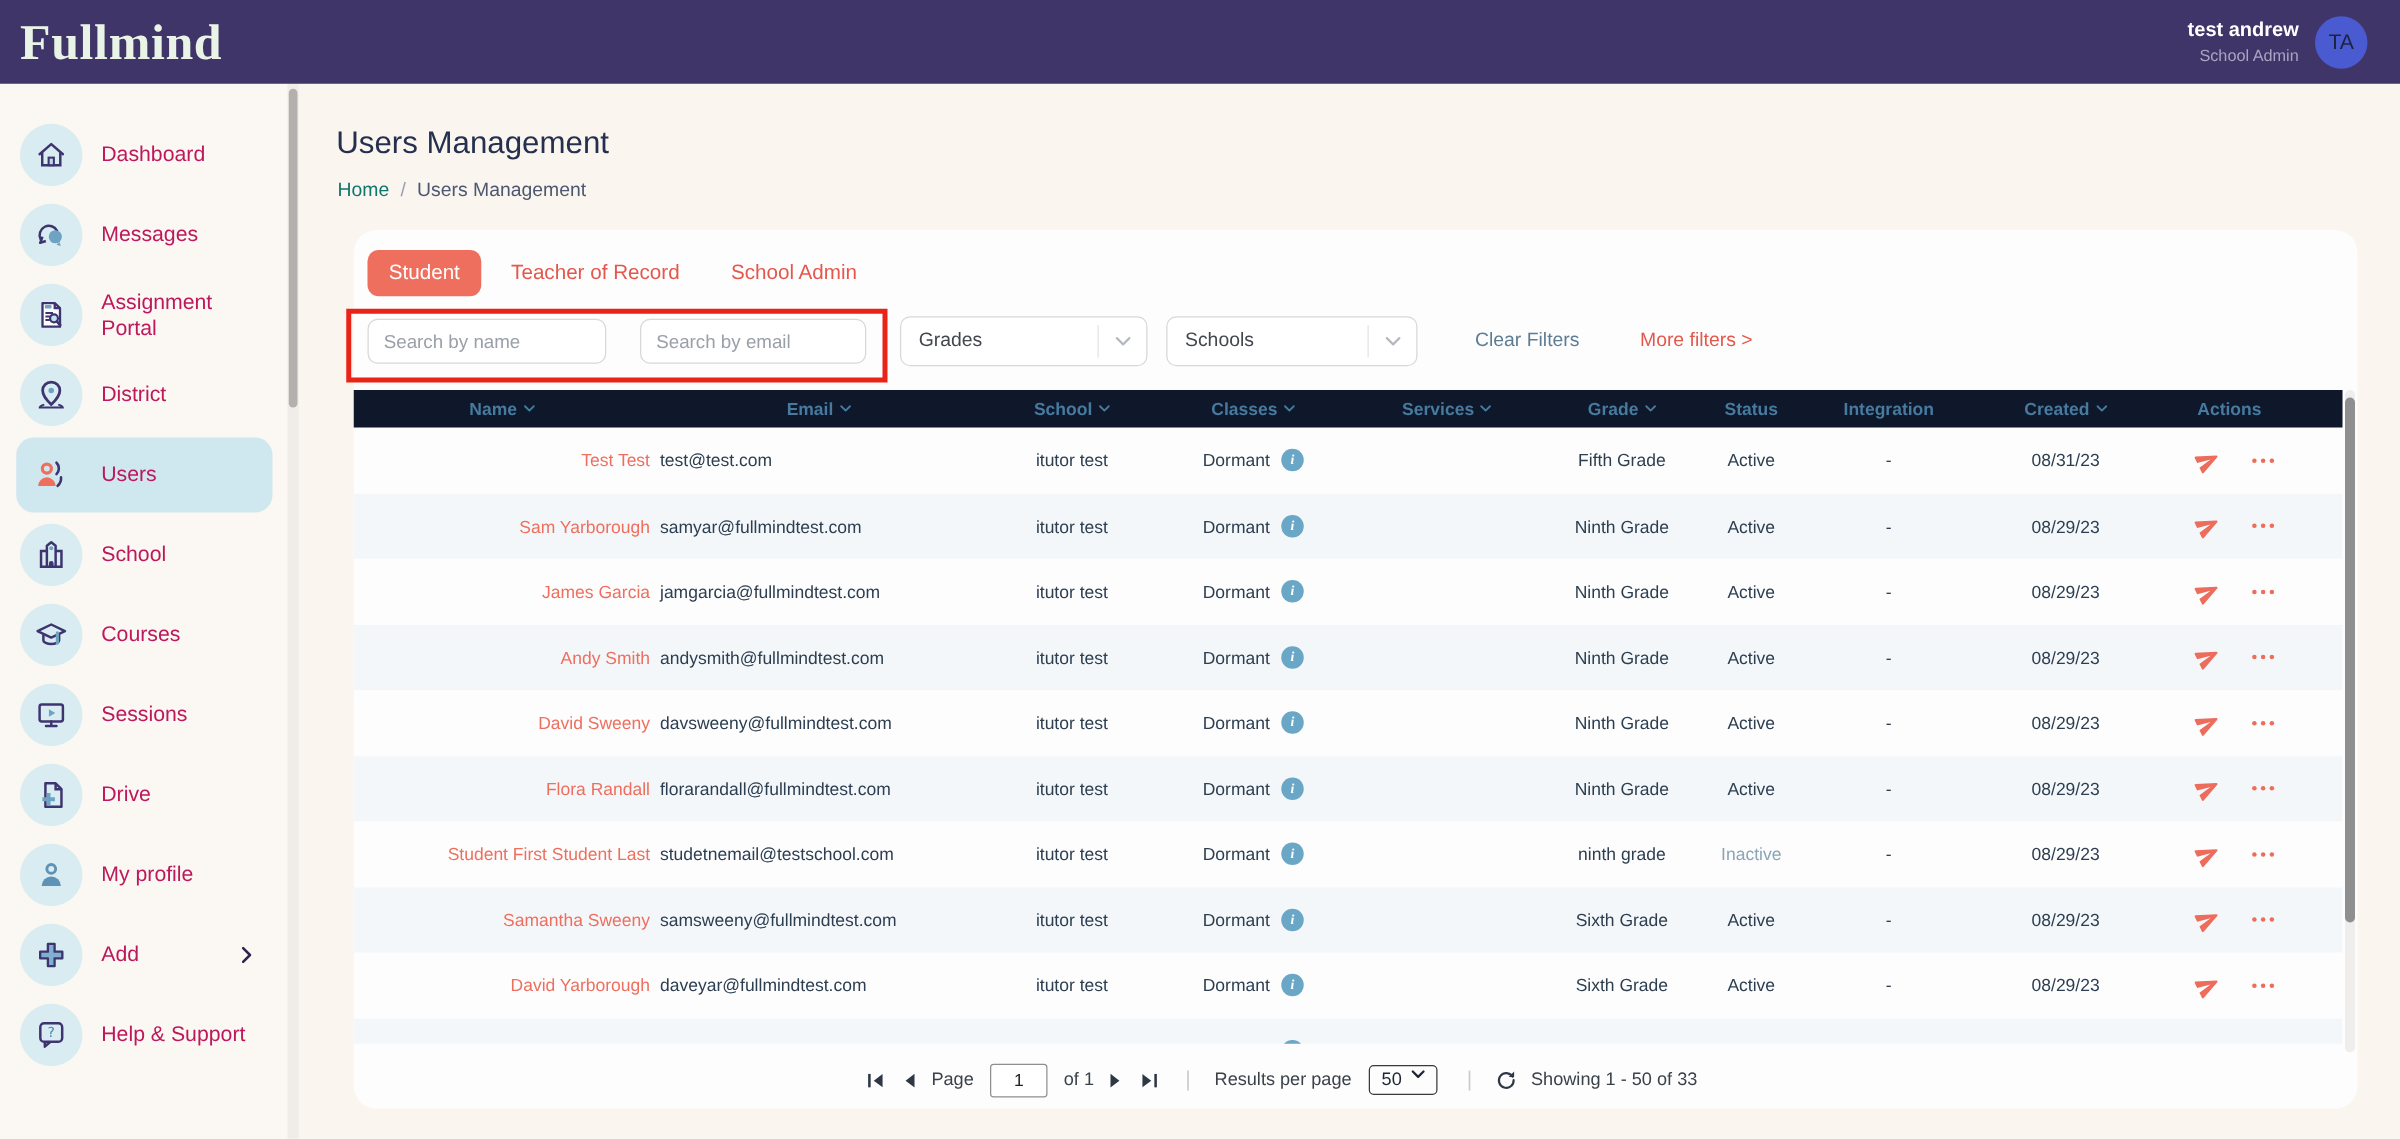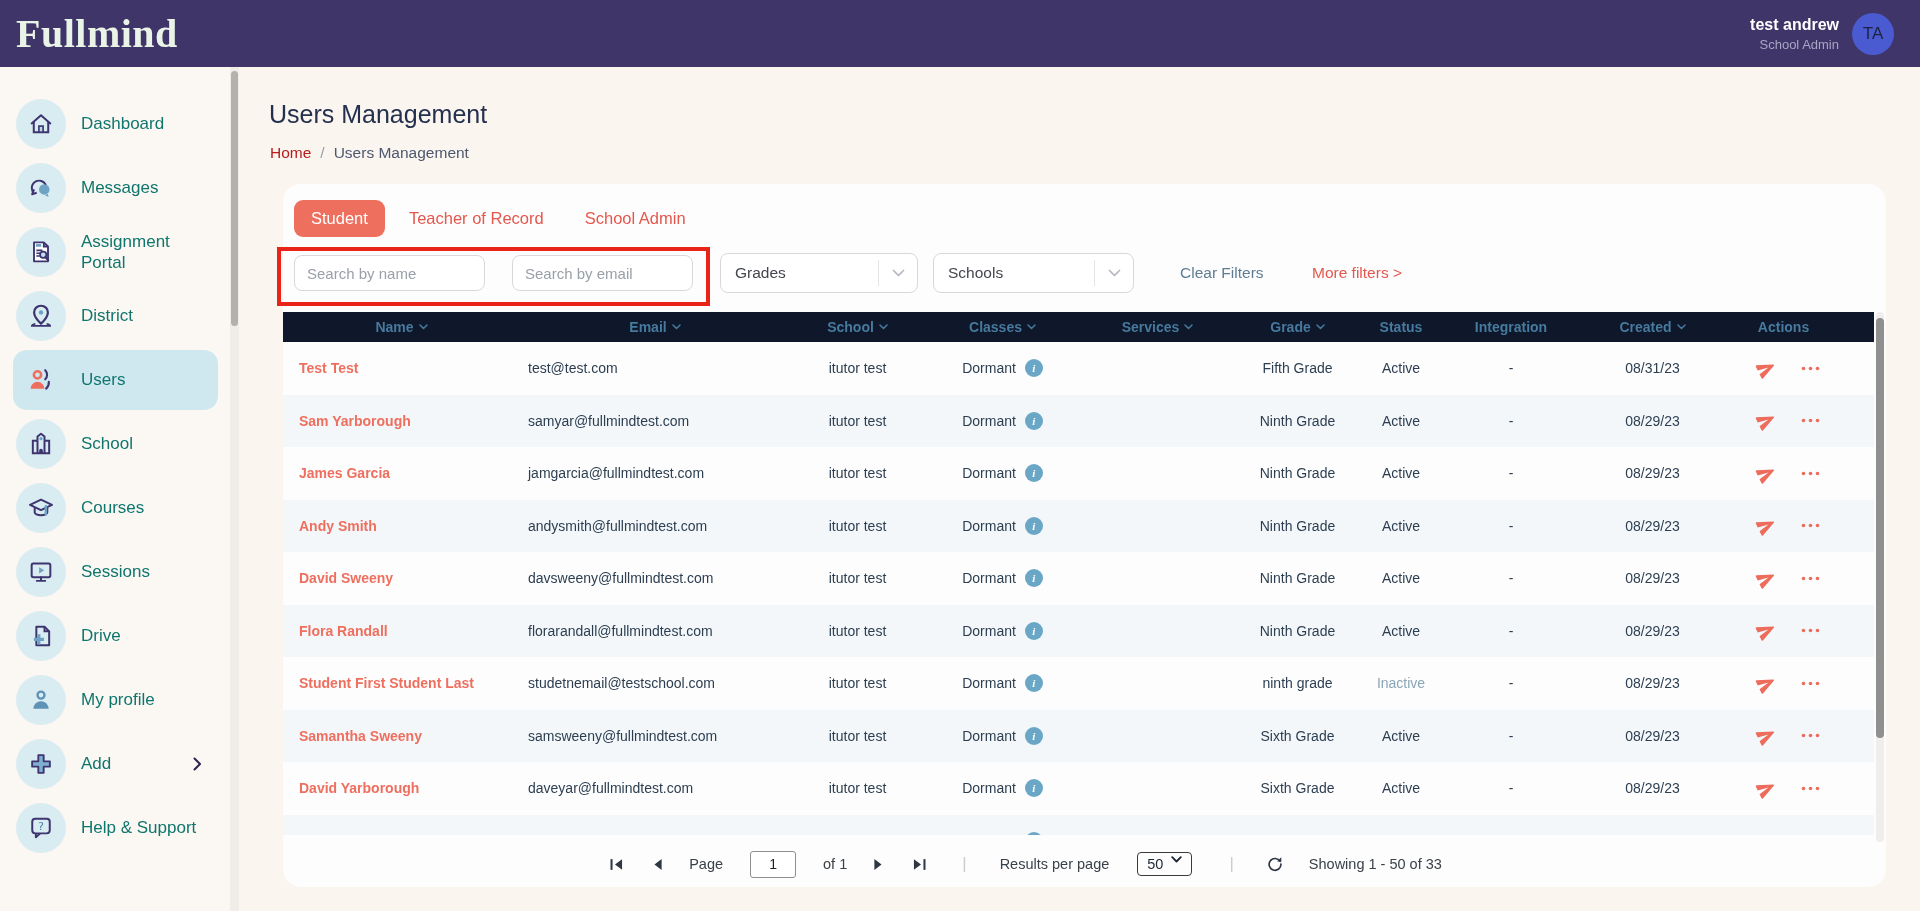--- a/index.html
+++ b/index.html
@@ -19,30 +19,30 @@
 
   
   .sidebar { position:absolute; left:0; top:67px; width:230px; height:844px; background:#fbf7f2;
              padding-top:25px; overflow:hidden; }
   .side-item { height:64px; display:flex; align-items:center; padding-left:16px; position:relative; cursor:pointer; }
   .side-item.active::before { content:""; position:absolute; left:13px; right:12px; top:2px; bottom:2px;
              background:#cfe8f0; border-radius:14px; }
   .icon-circle { width:50px; height:50px; border-radius:50%; background:#d9ecf1; display:flex;
              align-items:center; justify-content:center; flex:0 0 50px; position:relative; z-index:1; }
   .side-item.active .icon-circle { background:transparent; }
-  .side-label { margin-left:15px; color:#0f766e; font-size:17px; line-height:1.25; width:122px;
+  .side-label { margin-left:15px; color:#be185d; font-size:17px; line-height:1.25; width:122px;
              position:relative; z-index:1; }
   .side-chevron { position:absolute; right:28px; z-index:1; display:flex; }
   .sidebar-sb { position:absolute; left:230px; top:67px; width:9px; height:844px; background:#f0ede9; z-index:5; }
   .sidebar-sb .thumb { position:absolute; left:1px; width:7px; top:4px; height:255px; background:#b3b0ad; border-radius:4px; }
 
   
   .page-title { position:absolute; left:269px; top:100px; font-size:25px; color:#24304e; font-weight:500; }
   .breadcrumb { position:absolute; left:270px; top:144px; font-size:15.5px; display:flex; gap:9px; align-items:center; }
-  .crumb-home { color:#b91c1c; cursor:pointer; }
+  .crumb-home { color:#0f766e; cursor:pointer; }
   .crumb-sep { color:#9aa0ab; }
   .crumb-cur { color:#4d5870; }
 
   
   .card { position:absolute; left:283px; top:184px; width:1603px; height:703px; background:#fdfdfe; border-radius:18px; }
 
   .tabs { position:absolute; left:11px; top:16px; display:flex; align-items:center; }
   .tab { font-size:16.5px; padding:9px 17px; border-radius:9px; color:#e4574c; cursor:pointer; }
   .tab.active { background:#ee6f5e; color:#fff; }
   .tab + .tab { margin-left:7px; }
@@ -67,36 +67,36 @@
 
   
   .grid-cols { display:grid; grid-template-columns:237px 270px 135px 155px 155px 125px 82px 138px 145px 149px; }
   .thead { position:absolute; left:0; top:128px; width:1591px; height:30px; background:#0f172a; align-items:center; }
   .th { display:flex; align-items:center; justify-content:center; gap:5px; color:#467a9e; font-size:14px; font-weight:700; cursor:pointer; }
   .th.actions-h { padding-right:32px; }
   .tbody { position:absolute; left:0; top:158px; width:1591px; height:493px; overflow:hidden; }
   .tr { height:52.5px; align-items:center; font-size:14px; color:#2c3e50; }
   .tr:nth-child(even) { background:#f3f7fa; }
   .td { text-align:center; }
-  .td.name  { text-align:left; padding-left:16px; color:#ee6f5e; cursor:pointer;font-weight:bold; }
+  .td.name  { text-align:right; padding-left:16px; color:#ee6f5e; cursor:pointer; }
   .td.email { text-align:left; padding-left:8px; }
   .td.classes { display:flex; align-items:center; justify-content:center; gap:9px; }
   .info-dot { width:18px; height:18px; border-radius:50%; background:#6aa6c5; color:#fff; font-size:11px;
             display:flex; align-items:center; justify-content:center; font-style:italic;
             font-family:"Liberation Serif",serif; font-weight:700; cursor:pointer; }
   .td.status.inactive { color:#8aa5b5; }
   .td.actions { display:flex; align-items:center; justify-content:center; gap:24px; padding-right:24px; }
   .act-btn { display:flex; align-items:center; cursor:pointer; }
 
   .table-sb { position:absolute; left:1593px; top:128px; width:8px; height:530px; background:#efeeec; border-radius:4px; }
   .table-sb .thumb { position:absolute; top:6px; left:0; width:8px; height:420px; background:#8f8f8f; border-radius:4px; }
 
   
   .pagination { position:absolute; left:0; top:662px; width:1603px; height:36px; display:flex; align-items:center;
-            justify-content:center; gap:24px; transform:translateX(-60px); font-size:14.5px; color:#3a4148; }
+            justify-content:center; gap:10px; transform:translateX(-60px); font-size:14.5px; color:#3a4148; }
   .pg-btn { display:flex; align-items:center; cursor:pointer; padding:2px; }
   .pg-input { width:46px; height:27px; border:1px solid #8f8f8f; border-radius:3px; text-align:center;
             font-size:14px; font-family:inherit; color:#222; margin:0 3px; outline:none; background:#fff; }
   .pg-sep { color:#cccccc; font-size:17px; margin:0 9px; }
   .pg-select { display:flex; gap:8px; border:1.5px solid #3a3a3a; border-radius:4px;
             padding:3px 9px; cursor:pointer; color:#1d2733; margin:0 4px; }
   .pg-refresh { display:flex; align-items:center; cursor:pointer; margin-right:2px; }
 
   
   .red-annotation { position:absolute; left:277px; top:247px; width:433px; height:59px;

